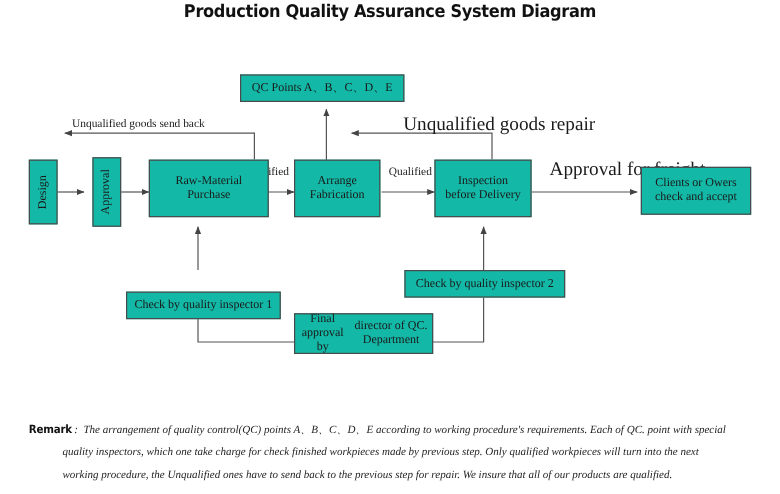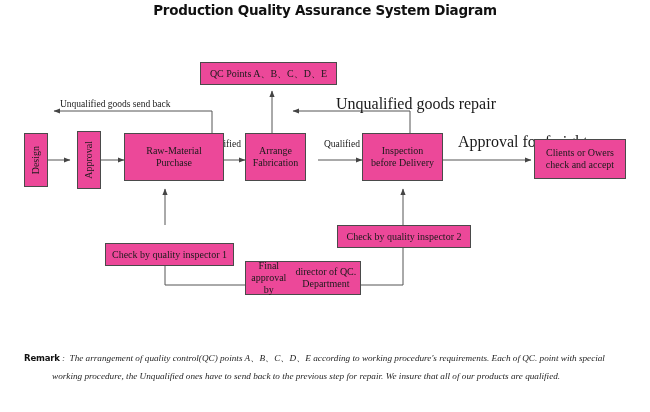--- a/index.html
+++ b/index.html
@@ -36,21 +36,21 @@
     letter-spacing: -0.3px;
     color: #111;
     transform: scaleX(0.93);
   }
 
   
   .box {
     position: absolute;
     box-sizing: border-box;
     border: 1px solid #4a4a4a;
-    background: #ec4899;
+    background: #14b8a6;
     display: flex;
     align-items: center;
     justify-content: center;
     text-align: center;
     font-family: "Liberation Serif", serif;
     font-size: 10px;
     line-height: 12px;
     color: #1a1a1a;
     z-index: 5;
   }
@@ -151,21 +151,21 @@
 
 <div class="box vbox" style="left:77px; top:131px; width:24px; height:58px;">
   <span class="txt">Approval</span>
 </div>
 
 <div class="box" style="left:124px; top:133px; width:100px; height:48px; flex-direction:column;">
   <span class="txt">Raw-Material</span>
   <span class="txt">Purchase</span>
 </div>
 
-<div class="box" style="left:245px; top:133px; width:61px; height:48px; flex-direction:column;">
+<div class="box" style="left:245px; top:133px; width:72px; height:48px; flex-direction:column;">
   <span class="txt">Arrange</span>
   <span class="txt">Fabrication</span>
 </div>
 
 <div class="box" style="left:362px; top:133px; width:81px; height:48px; flex-direction:column;">
   <span class="txt">Inspection</span>
   <span class="txt">before Delivery</span>
 </div>
 
 <div class="box" style="left:534px; top:139px; width:92px; height:40px; flex-direction:column;">
@@ -198,15 +198,18 @@
 
 <div class="elabel" style="left:324px; top:139px;">Qualified</div>
 
 <div class="elabel big" style="left:458px; top:136px;">Approval for freight</div>
 
 <div class="remark">
   <div class="remark-line">
     <span class="remark-head">Remark</span><span>:</span>&nbsp;&nbsp;<span>The arrangement of quality control(QC) points A、B、C、D、E according to working procedure's requirements. Each of QC. point with special</span>
   </div>
   <div class="remark-line indent">
+    <span>quality inspectors, which one take charge for check finished workpieces made by previous step. Only qualified workpieces will turn into the next</span>
+  </div>
+  <div class="remark-line indent">
     <span>working procedure, the Unqualified ones have to send back to the previous step for repair. We insure that all of our products are qualified.</span>
   </div>
 </div>
 
 </body></html>

